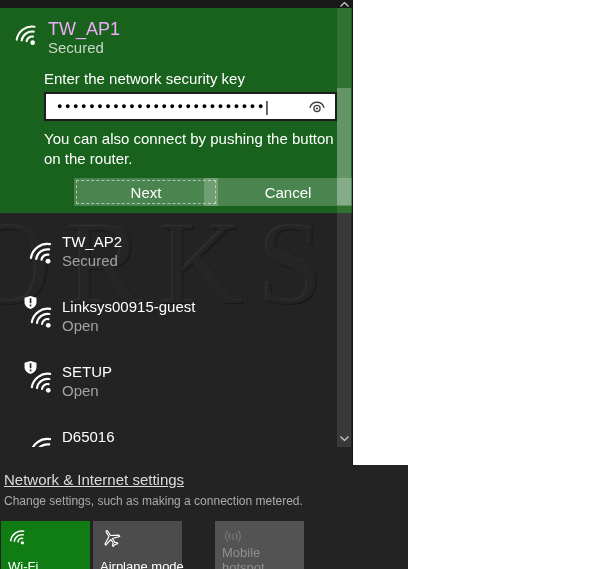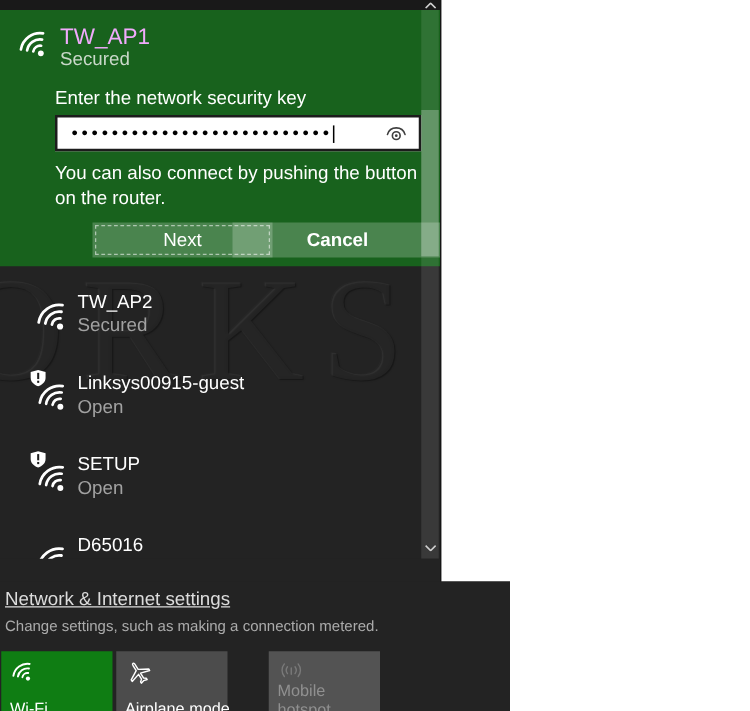--- a/index.html
+++ b/index.html
@@ -20,21 +20,21 @@
   .prompt{position:absolute;left:44px;top:62px;font-size:15px;color:#fff;}
   .pwd-box{position:absolute;left:44px;top:84px;width:293px;height:29px;background:#fff;border:2px solid #1c1c1c;
     box-sizing:border-box;display:flex;align-items:center;padding:0 8px 0 11px;cursor:text;}
   .pwd-dots{font-size:9px;letter-spacing:2.6px;color:#000;font-weight:bold;white-space:nowrap;line-height:1;}
   .pwd-caret{font-size:15px;color:#000;font-weight:400;margin-left:-1px;line-height:1;}
   .pwd-eye{margin-left:auto;width:20px;height:16px;display:flex;align-items:center;cursor:pointer;}
   .note{position:absolute;left:44px;top:121px;width:302px;font-size:15px;line-height:20px;color:#fff;}
   .btn{position:absolute;top:170px;height:28px;background:rgba(255,255,255,0.22);color:#fff;font-size:15px;
     display:flex;align-items:center;justify-content:center;cursor:pointer;box-sizing:border-box;}
   .btn-next{left:46px;width:144px;outline:1px dashed rgba(255,255,255,0.55);outline-offset:-3px;margin-left:28px;}
-  .btn-cancel{left:186px;width:168px;font-weight:bold;}
+  .btn-cancel{left:204px;width:168px;}
   
   .net-row{position:absolute;left:0;width:337px;height:64px;cursor:pointer;z-index:1;margin-left:14px;}
   .net-name{position:absolute;left:48px;top:7px;font-size:15px;color:#fff;white-space:nowrap;}
   .net-status{position:absolute;left:48px;top:26px;font-size:15px;color:#a2a2a2;}
   .icon-box{position:absolute;left:11px;top:4px;width:34px;height:40px;}
   .icon-box .wifi-main{position:absolute;left:3px;top:8px;width:27px;height:27px;}
   .icon-box .shield{position:absolute;left:-1px;top:0px;width:13px;height:15px;}
   .icon-box.plain .wifi-main{left:2px;top:8px;width:28px;height:28px;}
   
   .sb-track{position:absolute;left:337px;top:8px;width:14px;height:439px;background:rgba(255,255,255,0.10);z-index:5;}

